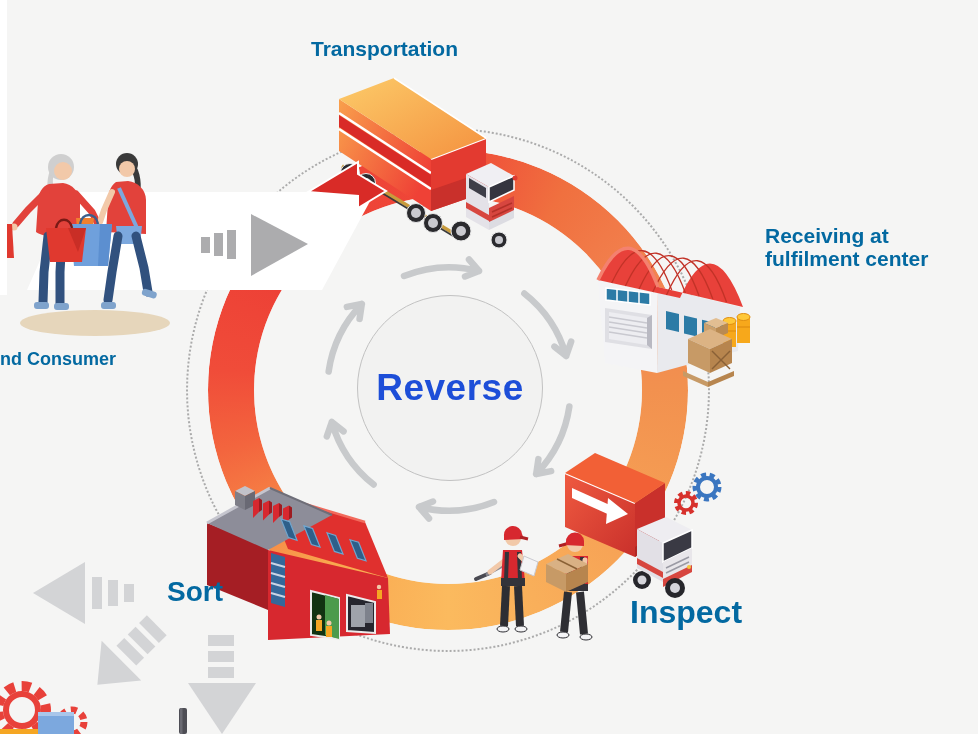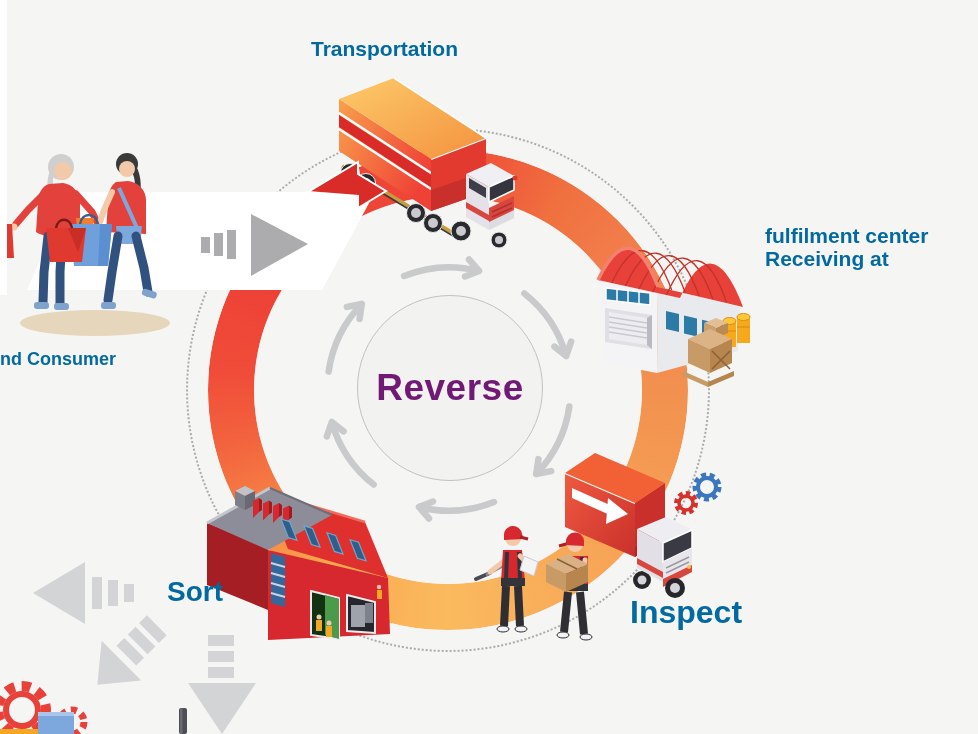--- a/index.html
+++ b/index.html
@@ -13,21 +13,21 @@
       #ef4738 0deg,#f0703f 30deg,#f28350 60deg,#f2914f 90deg,#f7a456 135deg,
       #fbba5e 180deg,#f9a64e 215deg,#f3653e 255deg,#f04c39 275deg,#ed4136 300deg,#ef4738 360deg);
     -webkit-mask:radial-gradient(circle closest-side,transparent 0 80.4%,#000 81%);
     mask:radial-gradient(circle closest-side,transparent 0 80.4%,#000 81%);}
   .ring-hole{left:254px;top:196px;width:388px;height:388px;border-radius:50%;background:#f5f5f4;}
   .dotted-circle{left:186px;top:128px;width:524px;height:524px;border-radius:50%;
     border:2px dotted #ababab;box-sizing:border-box;}
   .center-circle{left:357px;top:295px;width:186px;height:186px;border-radius:50%;
     background:#f2f2f1;border:1.5px solid #c2c2c2;box-sizing:border-box;
     display:flex;flex-direction:column;align-items:center;justify-content:center;}
-  .center-circle .t{font-weight:bold;font-size:37px;line-height:56px;color:#701a75;letter-spacing:.5px;}
+  .center-circle .t{font-weight:bold;font-size:37px;line-height:56px;color:#1d4ed8;letter-spacing:.5px;}
 
   
   .band{left:17px;top:192px;width:358px;height:98px;background:#ffffff;
     clip-path:polygon(14.8% 0,100% 0,85.2% 100%,2.8% 100%);}
 
   
   .lbl{position:absolute;font-weight:bold;color:#0369a1;}
   .lbl-transport{left:311px;top:37px;font-size:21px;}
   .lbl-receiving{left:765px;top:224px;font-size:21px;line-height:23px;}
   .lbl-inspect{left:630px;top:594px;font-size:32px;}
@@ -385,20 +385,20 @@
 
   <svg class="abs" style="left:176px;top:706px;" width="14" height="28" viewBox="0 0 14 28">
     <rect x="3" y="2" width="8" height="26" rx="2" fill="#4e4e55"></rect>
     <rect x="4" y="2" width="2.5" height="26" fill="#6a6a72"></rect>
   </svg>
 
   <div class="abs edge-strip"></div>
 
   <div class="lbl lbl-transport">Transportation</div>
   <div class="lbl lbl-receiving">
+    <div>Receiving at</div>
     <div>fulfilment center</div>
-    <div>Receiving at</div>
   </div>
   <div class="lbl lbl-inspect">Inspect</div>
   <div class="lbl lbl-sort">Sort</div>
   <div class="lbl lbl-consumer">nd Consumer</div>
 
 </div>
 
 </body></html>

